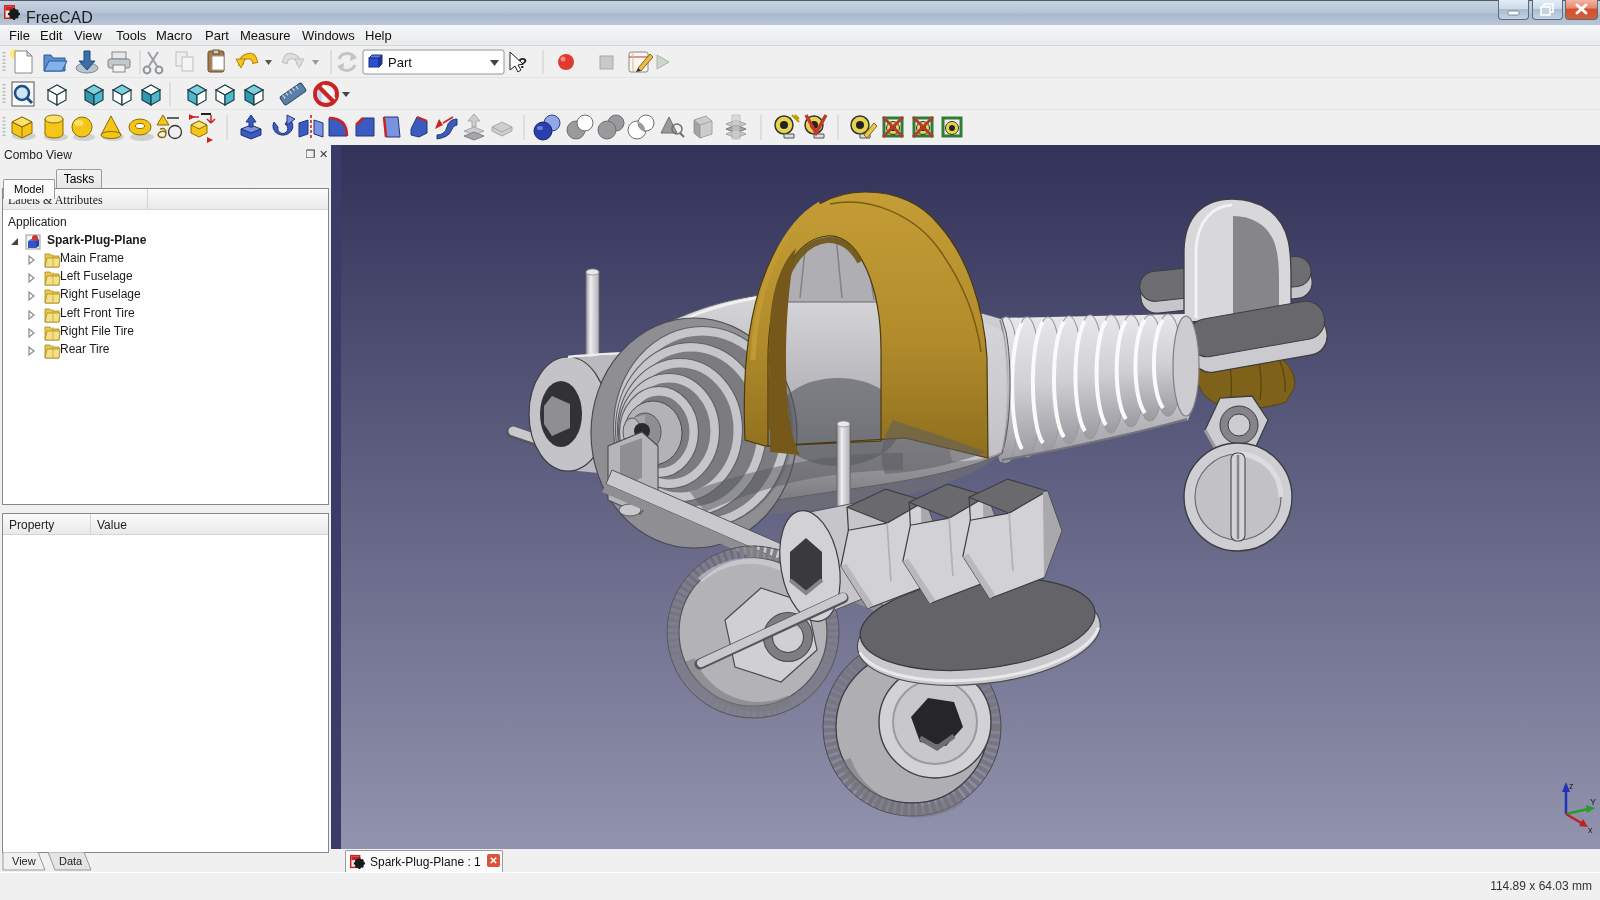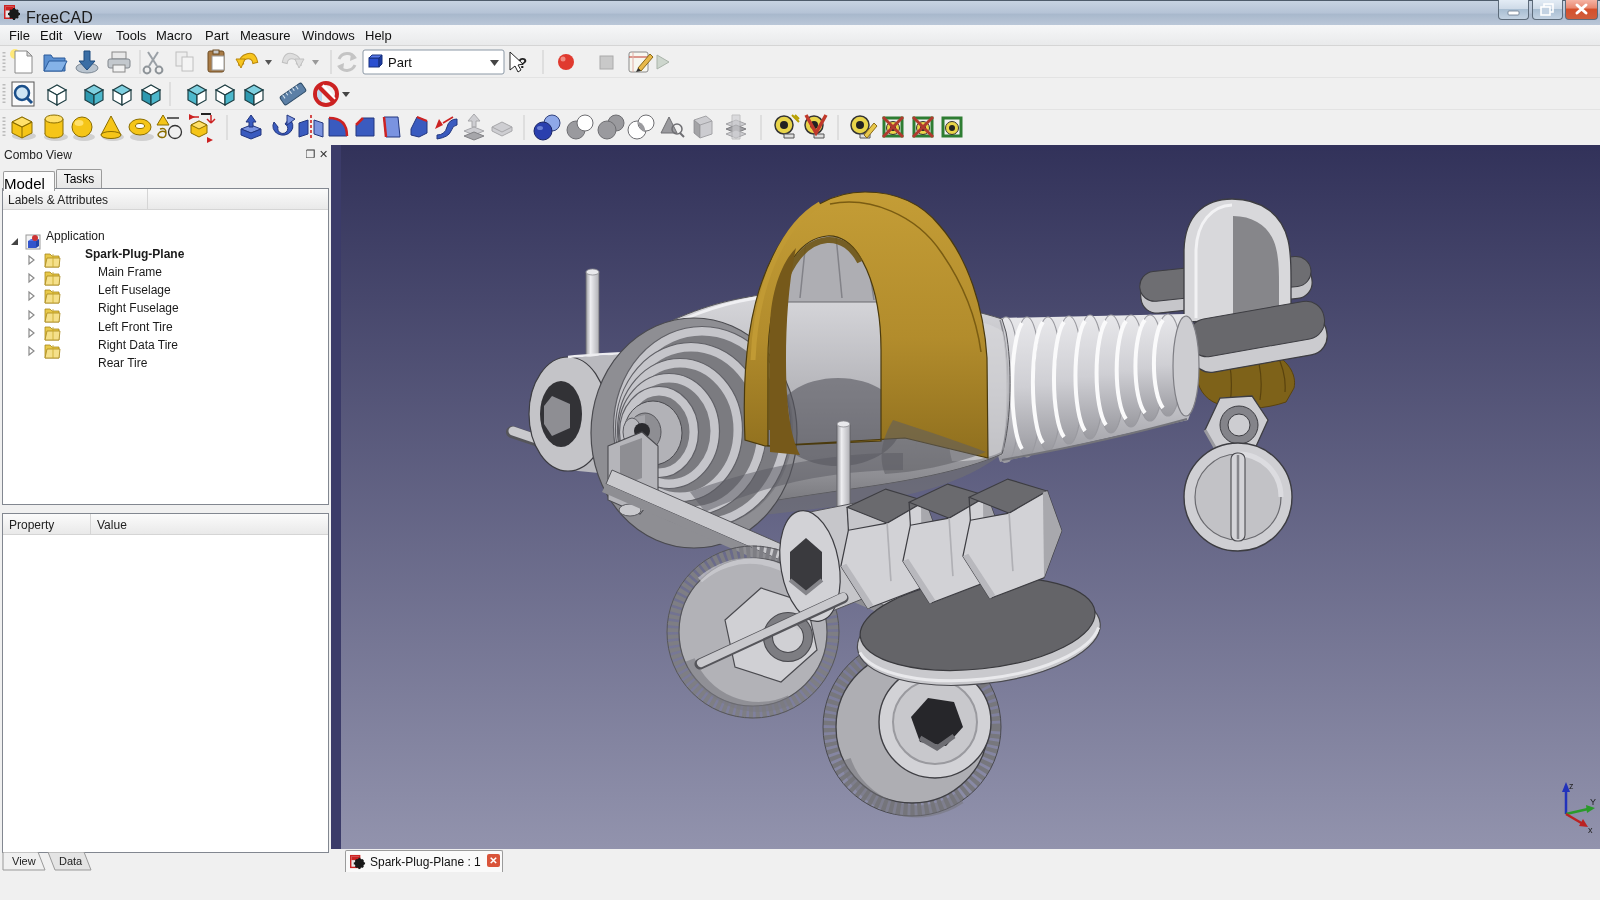--- a/index.html
+++ b/index.html
@@ -22,34 +22,34 @@
 #menubar span { position:absolute; top:3px; }
 
 .tbrow { position:absolute; left:0; width:1600px; background:#f0f0f0; }
 #tb1 { top:46px; height:32px; border-bottom:1px solid #e3e3e3;}
 #tb2 { top:78px; height:32px; border-bottom:1px solid #e3e3e3;}
 #tb3 { top:110px; height:35px; }
 
 #dock { position:absolute; left:0; top:145px; width:331px; height:727px; background:#f0f0f0; }
 #dock .dtitle { position:absolute; left:4px; top:3px; font-size:12px; color:#222; }
 .dbtn { position:absolute; top:4px; width:11px; height:11px; font-size:11px; color:#333; line-height:11px; text-align:center;}
-#tabModel { position:absolute; left:3px; top:26px; width:52px; height:20px; background:#fcfcfc;
-  border:1px solid #9b9b9b; border-bottom:none; border-radius:2px 2px 0 0; 
-  font-size:15px; padding-top:3px; z-index:3;}
+#tabModel { position:absolute; left:3px; top:34px; width:52px; height:20px; background:#fcfcfc;
+  border:1px solid #9b9b9b; border-bottom:none; border-radius:2px 2px 0 0; text-align:center;
+  font-size:11px; padding-top:3px; z-index:3;}
 #tabTasks { position:absolute; left:56px; top:24px; width:46px; height:34px; background:linear-gradient(#f2f2f2,#dddddd);
   border:1px solid #9b9b9b; border-bottom:none; border-radius:2px 2px 0 0; text-align:center;
   font-size:12px; padding-top:2px; z-index:1;}
 #treebox { position:absolute; left:2px; top:43px; width:327px; height:317px; background:#ffffff;
   border:1px solid #828790; z-index:2; }
 #treehdr { position:absolute; left:0; top:0; width:100%; height:21px;
   background:linear-gradient(#fbfbfb,#e9e9e9); border-bottom:1px solid #d5d5d5; font-size:12px; color:#222;}
-#treehdr .c1 { position:absolute; left:5px; top:4px; }
+#treehdr .c1 { position:absolute; left:5px; top:4px;font-family:Liberation Serif, serif; }
 #treehdr .dv { position:absolute; left:144px; top:0; width:1px; height:21px; background:#d5d5d5; }
 .trow { position:absolute; left:0; width:100%; height:18px; font-size:12px; color:#1a1a1a; }
-.trow .txt { position:absolute; top:14px;margin-left:38px; }
+.trow .txt { position:absolute; top:0; }
 #propbox { position:absolute; left:2px; top:368px; width:327px; height:340px; background:#ffffff;
   border:1px solid #828790; }
 #prophdr { position:absolute; left:0; top:0; width:100%; height:21px;
   background:linear-gradient(#fbfbfb,#e9e9e9); border-bottom:1px solid #d5d5d5; font-size:12px; color:#222;}
 #prophdr .dv { position:absolute; left:87px; top:0; width:1px; height:21px; background:#d5d5d5; }
 .btab { position:absolute; font-size:11px; color:#222; text-align:center; }
 
 #mdi { position:absolute; left:331px; top:145px; width:1269px; height:704px; background:#3b3b69; }
 #vp { position:absolute; left:10px; top:0px; width:1259px; height:704px; }
 
@@ -464,21 +464,21 @@
       <div class="trow" style="top:80px">
           <span class="txt" style="left:57px">Left Fuselage</span>
         </div>
       <div class="trow" style="top:117px">
           <span class="txt" style="left:57px">Left Front Tire</span>
         </div>
       <div class="trow" style="top:98px">
           <span class="txt" style="left:57px">Right Fuselage</span>
         </div>
       <div class="trow" style="top:135px">
-          <span class="txt" style="left:57px">Right Data Tire</span>
+          <span class="txt" style="left:57px">Right File Tire</span>
         </div>
       <div class="trow" style="top:153px">
           <span class="txt" style="left:57px">Rear Tire</span>
         </div>
       <svg id="treeicons" style="position:absolute;left:0;top:0" width="60" height="180">
           <path d="M26,67 L26,75 L31,71 Z" fill="none" stroke="#8a8a8a" stroke-width="1.2"></path>
           <g transform="translate(41,63)">
             <path d="M1,2 L6,2 L8,4 L15,4 L15,15 L1,15 Z" fill="#e8c94a" stroke="#a8881a" stroke-width="0.8"></path>
             <path d="M1,15 L3,6 L16,6 L15,15 Z" fill="#f5e08a" stroke="#a8881a" stroke-width="0.8"></path>
             <path d="M9,2 L9,15" stroke="#c8a82a" stroke-width="0.8"></path>
@@ -739,13 +739,16 @@
           <line x1="10" y1="4" x2="10" y2="16"></line>
             <line x1="4" y1="10" x2="16" y2="10"></line>
           <line x1="6" y1="6" x2="14" y2="14"></line>
             <line x1="14" y1="6" x2="6" y2="14"></line>
         </g>
       </svg>
       <span style="position:absolute;left:24px;top:4px">Spark-Plug-Plane : 1</span>
       <span style="position:absolute;left:141px;top:3px;width:13px;height:13px;background:#d9543a;border-radius:2px;color:#fff;font-size:10px;line-height:13px;text-align:center;font-weight:bold">✕</span>
     </div>
   </div>
+  <div id="statusbar">
+      <div id="statustext">114.89 x 64.03 mm</div>
+    </div>
 </div>
 
 </body></html>

